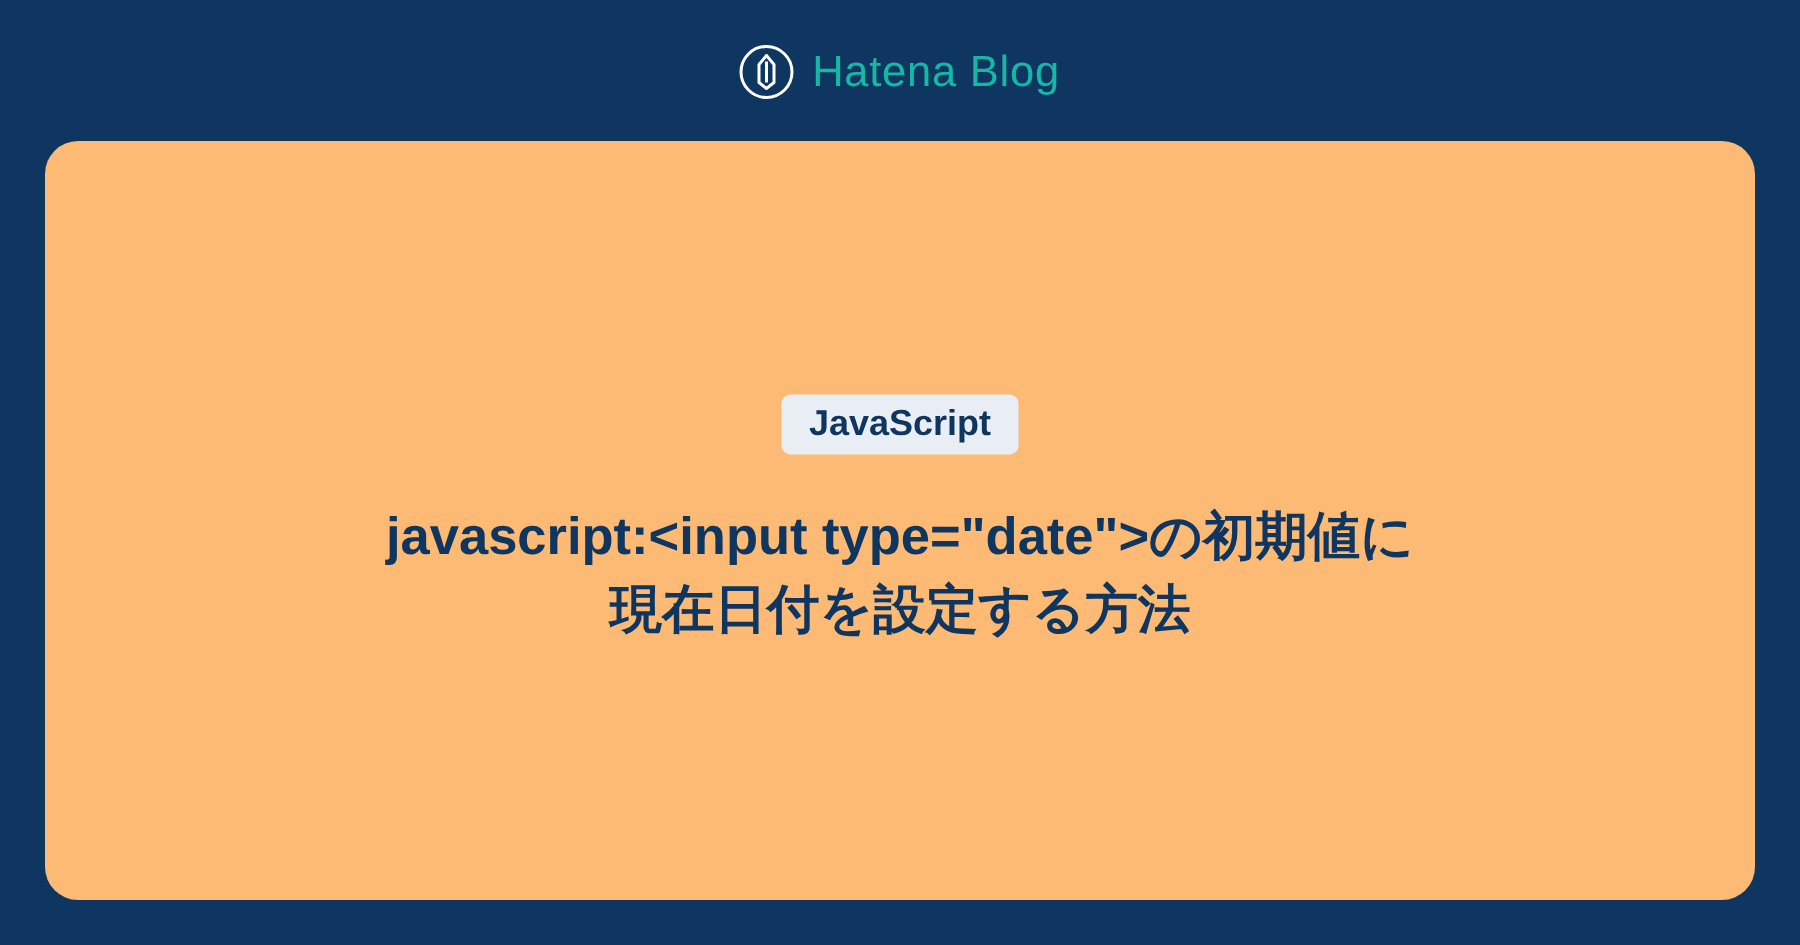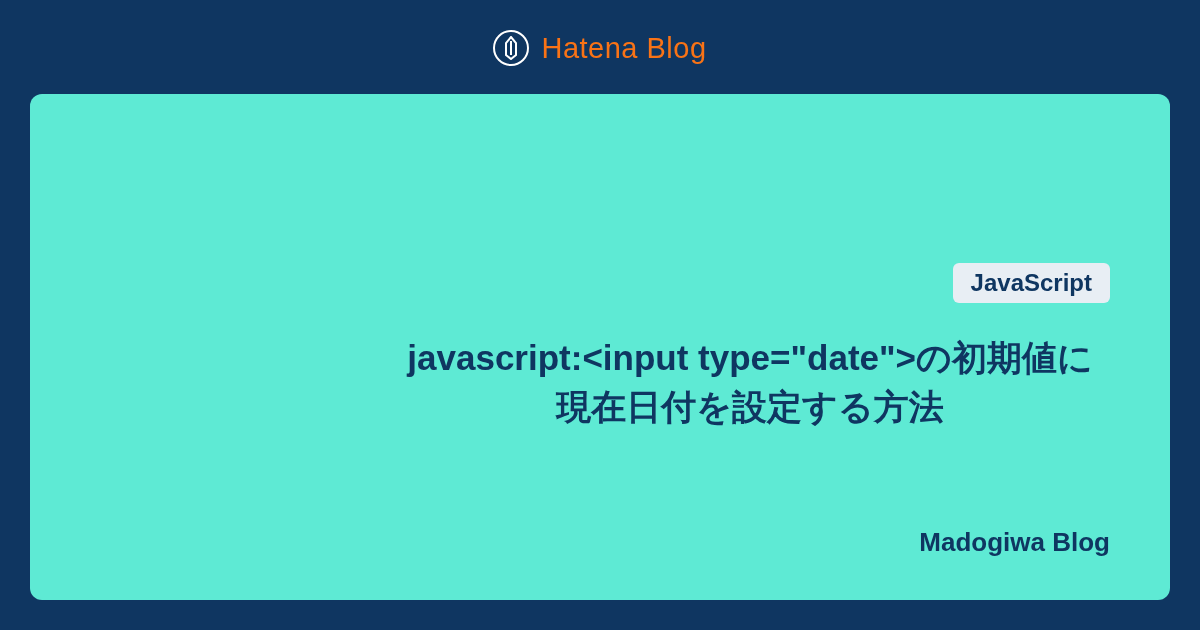--- a/index.html
+++ b/index.html
@@ -14,45 +14,45 @@
       font-family: -apple-system, BlinkMacSystemFont, "Segoe UI", "Helvetica Neue", Arial, "Hiragino Kaku Gothic ProN", "Hiragino Sans", Meiryo, sans-serif;
       display: flex;
       flex-direction: column;
       align-items: center;
       padding: 30px;
     }
     .header {
       display: flex;
       align-items: center;
       gap: 12px;
-      color: #f97316;
+      color: #14b8a6;
       margin-bottom: 28px;
     }
     .logo-circle {
       width: 36px;
       height: 36px;
       border: 2.5px solid #ffffff;
       border-radius: 50%;
       display: flex;
       align-items: center;
       justify-content: center;
     }
     .header-text {
       font-size: 29px;
       font-weight: 500;
       letter-spacing: 0.5px;
     }
     .card {
-      background: #5eead4;
-      border-radius: 12px;
+      background: #fdba74;
+      border-radius: 22px;
       width: 100%;
       flex: 1;
       display: flex;
       flex-direction: column;
-      align-items: flex-end;
+      align-items: center;
       justify-content: center;
       padding: 40px 60px;
       position: relative;
     }
     .tag {
       background: #e8eef4;
       color: #0f3661;
       font-size: 24px;
       font-weight: 700;
       padding: 6px 18px;
@@ -84,14 +84,13 @@
       <path d="M9 1 L14 7 L14 19 L9 23 L4 19 L4 7 Z" stroke="#ffffff" stroke-width="2" fill="none"></path>
       <line x1="9" y1="5" x2="9" y2="19" stroke="#ffffff" stroke-width="2"></line>
     </svg>
   </div>
   <span class="header-text">Hatena Blog</span>
 </div>
 
 <div class="card">
   <div class="tag">JavaScript</div>
   <div class="title">javascript:&lt;input type="date"&gt;の初期値に現在日付を設定する方法</div>
-  <div class="blog-name">Madogiwa Blog</div>
 </div>
 
 </body></html>

